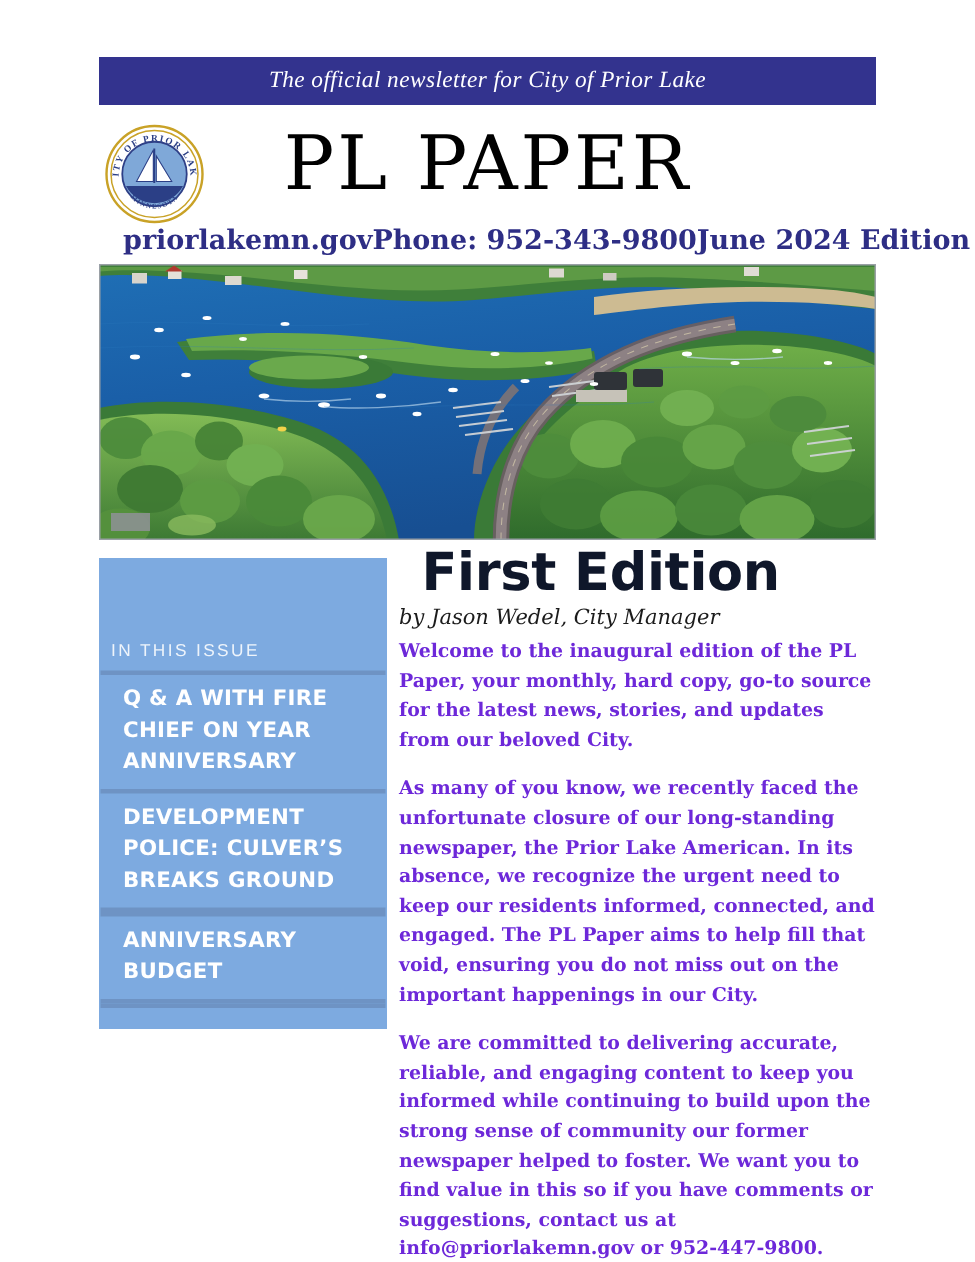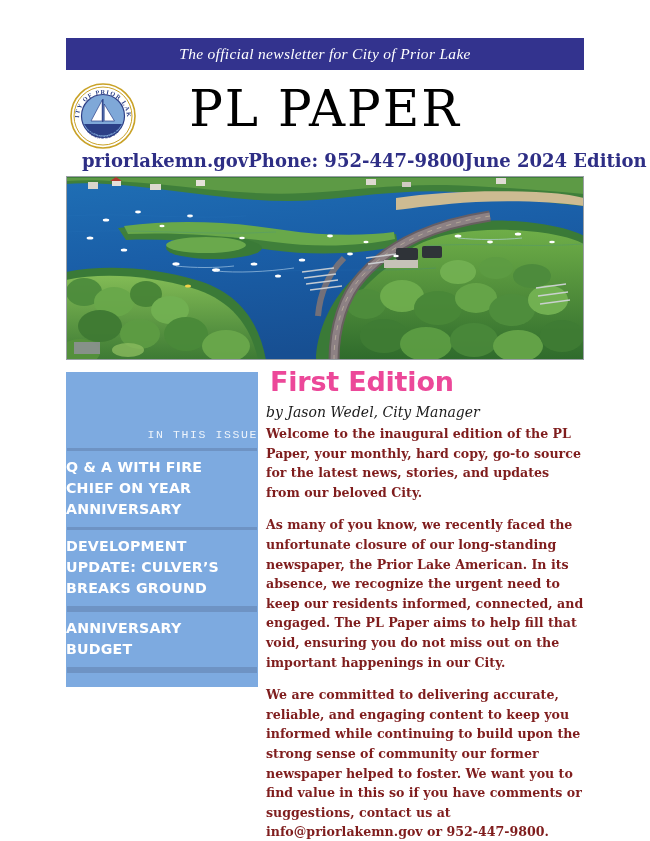--- a/index.html
+++ b/index.html
@@ -88,67 +88,66 @@
   #sidebar {
     position: absolute;
     left: 66px;
     top: 372px;
     width: 192px;
     background: #7daae0;
     padding: 0;
   }
   #in-this-issue {
     color: #eef4fb;
-    font-family: Liberation Mono, monospace;
+    font-family: Liberation Sans, sans-serif;
     font-size: 11.5px;
     letter-spacing: 1.6px;
     padding: 56px 0 7px 8px;
-    text-align: right;
   }
   .issue-rule {
     height: 3px;
     background: #6e93c4;
     margin: 0 1px;
   }
   .issue-item {
     color: #ffffff;
     font-family: "DejaVu Sans", sans-serif;
     font-weight: bold;
     font-size: 14.2px;
     line-height: 21px;
     letter-spacing: 0.2px;
-    padding: 6px 6px 7px 0;
+    padding: 6px 6px 7px 16px;
   }
   #sidebar-tail { height: 14px; }
 
   
   #article {
     position: absolute;
     left: 266px;
     top: 366px;
     width: 318px;
   }
   #article-title {
-    color: #ec4899;
+    color: #0f172a;
     font-family: "DejaVu Sans", sans-serif;
     font-weight: bold;
-    font-size: 27px;
+    font-size: 35px;
     line-height: 32px;
     letter-spacing: -0.2px;
-    margin: 0 0 6px 4px;
+    margin: 0 0 6px 15px;
   }
   #article-byline {
     color: #1b1b1b;
     font-family: "DejaVu Serif", serif;
     font-style: italic;
     font-size: 14px;
     margin: 0 0 4px 0;
   }
   .article-para {
-    color: #7f1d1d;
+    color: #6d28d9;
     font-family: "DejaVu Serif", serif;
     font-weight: bold;
     font-size: 12.6px;
     line-height: 19.6px;
     margin: 0 0 13px 0;
   }
 </style>
 </head>
 <body>
 
@@ -175,21 +174,21 @@
     <text font-family="'Liberation Serif', serif" font-size="4.6" font-weight="bold" fill="#2b3f86" letter-spacing="0.9">
       <textPath href="#arcBottom" startOffset="50%" text-anchor="middle">MINNESOTA</textPath>
     </text>
   </svg>
 </div>
 
 <div id="masthead-title">PL PAPER</div>
 
 <div id="contact-bar">
   <span>priorlakemn.gov</span>
-  <span>Phone: 952-447-9800</span>
+  <span>Phone: 952-343-9800</span>
   <span>June 2024 Edition</span>
 </div>
 
 <div id="hero-photo">
   <svg width="518" height="184" viewBox="0 0 518 184">
     <defs>
       <linearGradient id="waterGrad" x1="0" y1="0" x2="0.3" y2="1">
         <stop offset="0%" stop-color="#1f6fb5"></stop>
         <stop offset="45%" stop-color="#1a5fa8"></stop>
         <stop offset="100%" stop-color="#174f92"></stop>
@@ -325,21 +324,21 @@
   </svg>
 </div>
 
 <div id="sidebar">
   <div id="in-this-issue">IN THIS ISSUE</div>
 
   <div class="issue-rule"></div>
   <div class="issue-item">Q &amp; A WITH FIRE CHIEF ON YEAR ANNIVERSARY</div>
 
   <div class="issue-rule"></div>
-  <div class="issue-item">DEVELOPMENT UPDATE: CULVER’S BREAKS GROUND</div>
+  <div class="issue-item">DEVELOPMENT POLICE: CULVER’S BREAKS GROUND</div>
 
   <div class="issue-rule"></div>
 
   <div class="issue-rule"></div>
   <div class="issue-item">ANNIVERSARY BUDGET</div>
 
   <div class="issue-rule"></div>
 
   <div class="issue-rule"></div>
 

